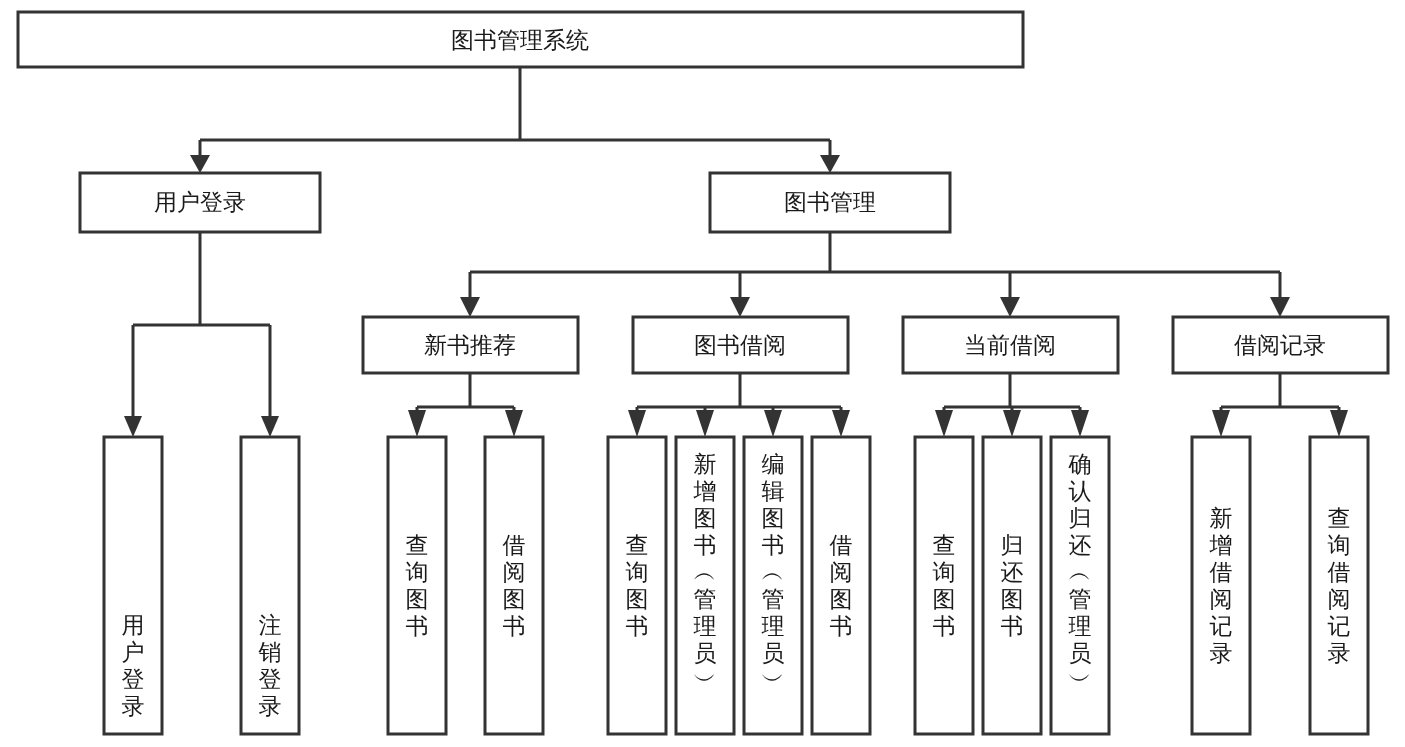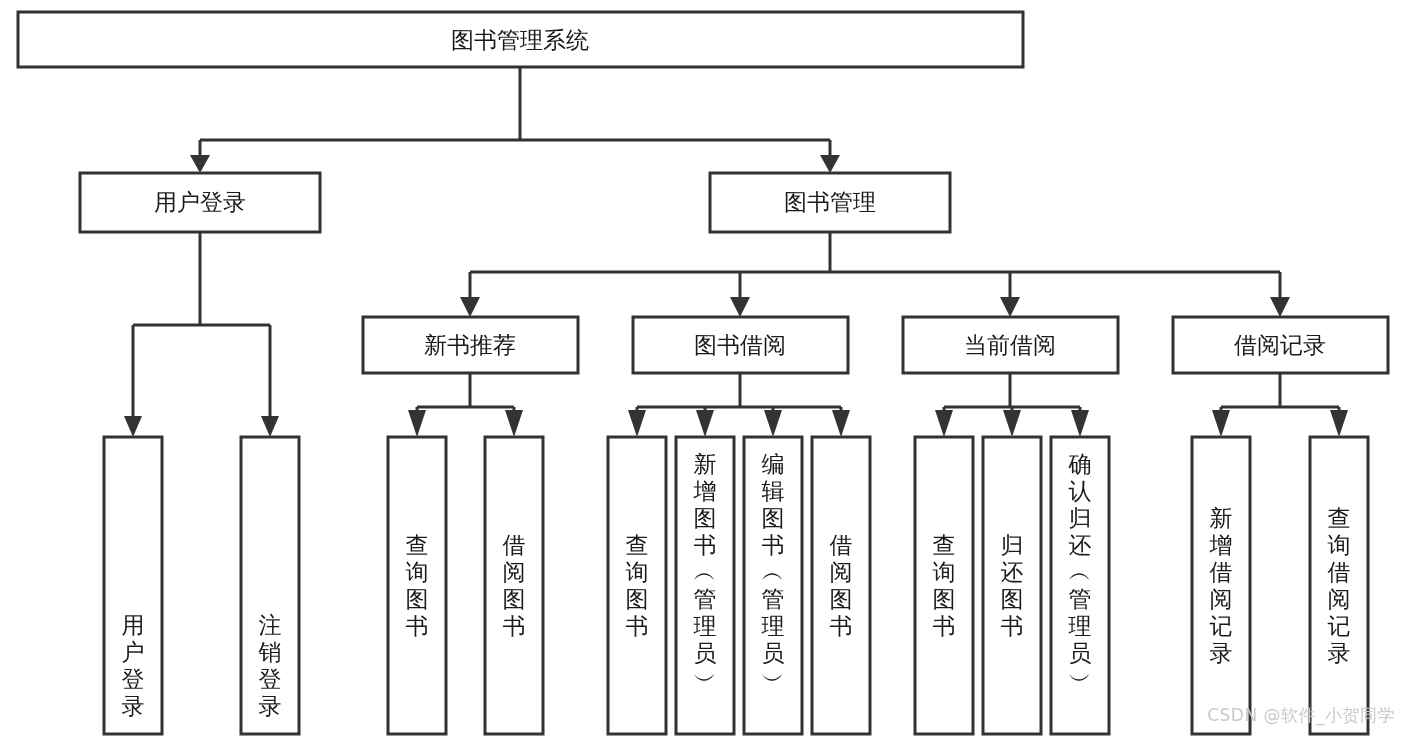--- a/index.html
+++ b/index.html
@@ -229,14 +229,13 @@
           <text class="leaf-label" x="1221" y="525.56"><tspan x="1221">新</tspan><tspan x="1221" dy="27">增</tspan><tspan x="1221" dy="27">借</tspan><tspan x="1221" dy="27">阅</tspan><tspan x="1221" dy="27">记</tspan><tspan x="1221" dy="27">录</tspan></text>
         </g>
         <g>
           <rect class="node-rect" x="1310" y="437" width="58" height="297"></rect>
           <text class="leaf-label" x="1339" y="525.56"><tspan x="1339">查</tspan><tspan x="1339" dy="27">询</tspan><tspan x="1339" dy="27">借</tspan><tspan x="1339" dy="27">阅</tspan><tspan x="1339" dy="27">记</tspan><tspan x="1339" dy="27">录</tspan></text>
         </g>
       </g>
 
   </svg>
 
-  <div class="watermark">CSDN @软件_小贺同学</div>
 </div>
 
 </body></html>

